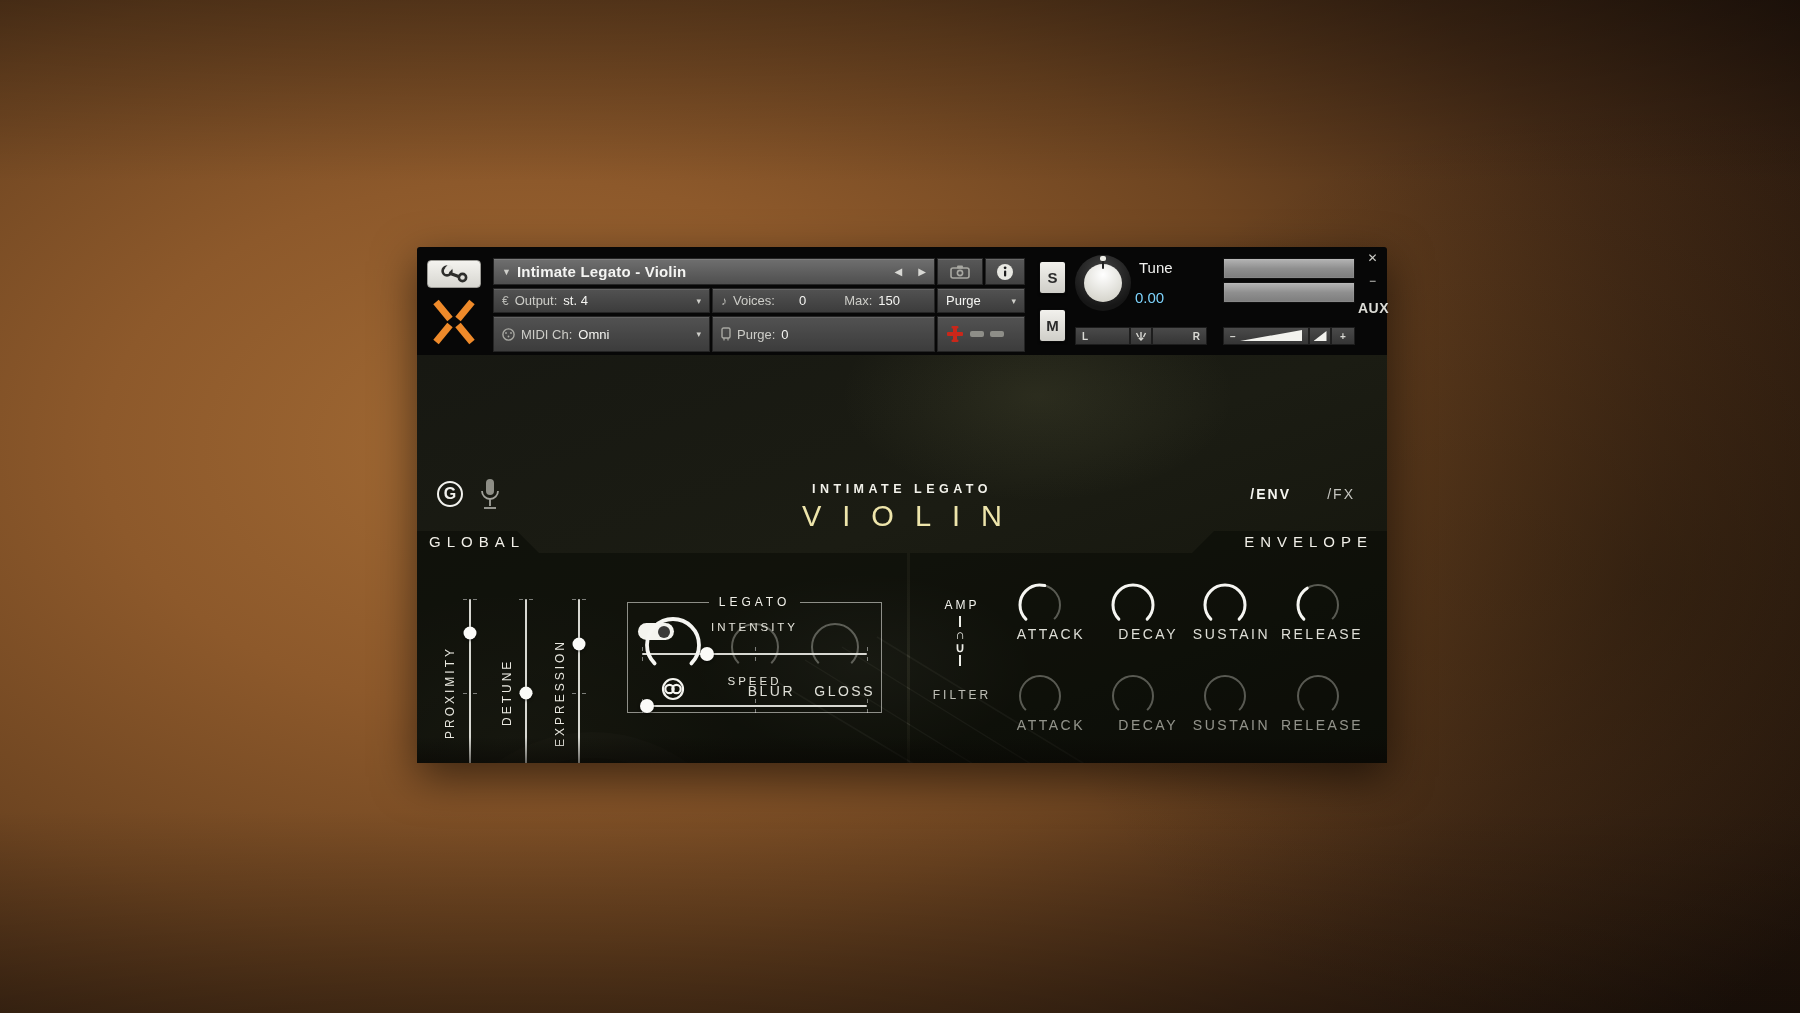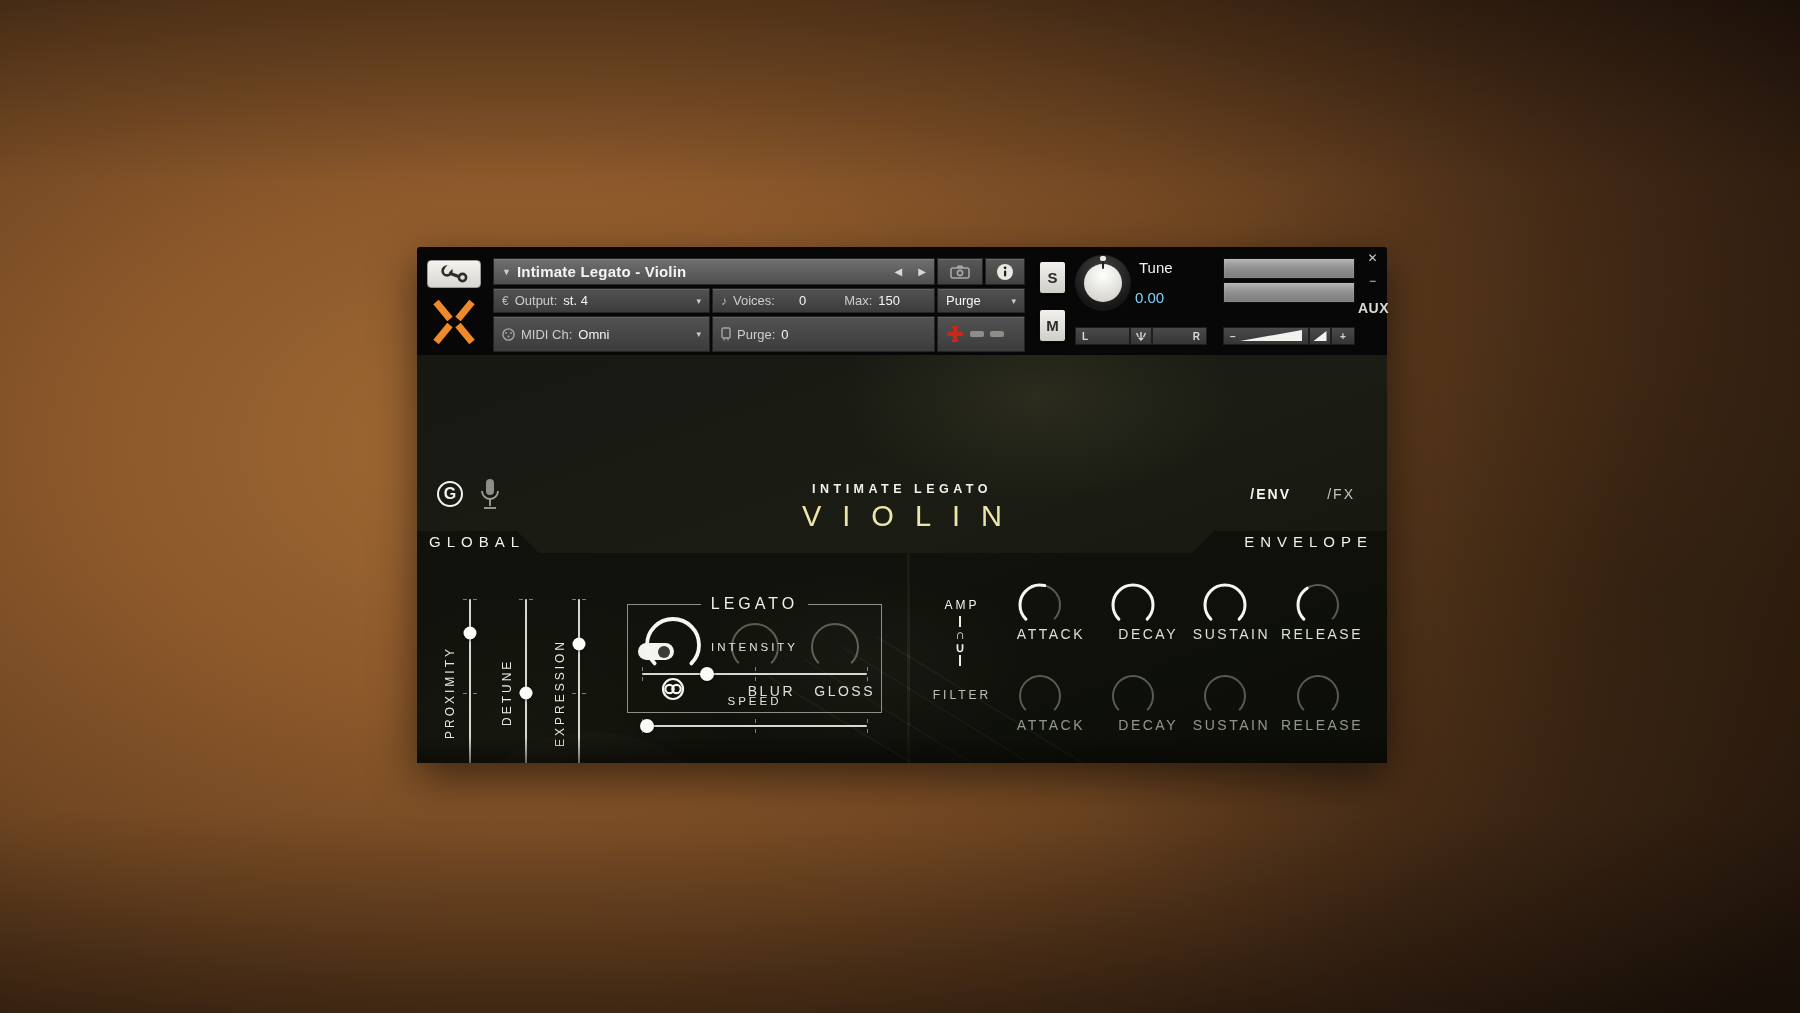--- a/index.html
+++ b/index.html
@@ -87,21 +87,21 @@
   .vslider{position:absolute;width:2px;height:187px;background:rgba(250,250,245,0.85);border-radius:1px;}
   .vtick{position:absolute;left:-6px;width:14px;height:1px;
      background:linear-gradient(90deg,rgba(255,255,255,0.45) 0 4px,transparent 4px 10px,rgba(255,255,255,0.45) 10px 14px);}
   .vhandle{position:absolute;left:50%;top:calc(var(--p) * 1%);width:13px;height:13px;border-radius:50%;
      background:#fbfbf8;transform:translate(-50%,-50%);box-shadow:0 1px 3px rgba(0,0,0,0.6);}
   .vlabel{position:absolute;color:#e9e8e0;font-size:12px;letter-spacing:3px;writing-mode:vertical-rl;
      transform:rotate(180deg);height:187px;display:flex;align-items:center;justify-content:center;}
   
   .legato{position:absolute;left:210px;top:240px;width:253px;height:116px;margin:0;padding:0;
      border:1px solid rgba(244,244,238,0.55);}
-  .legato legend{margin:16px auto;padding:0 10px;color:#f0efe8;font-size:16px;letter-spacing:4px;}
+  .legato legend{margin:0 auto;padding:0 10px;color:#f0efe8;font-size:12px;letter-spacing:4px;}
   .toggle{position:absolute;left:10px;top:14px;width:36px;height:17px;border-radius:9px;background:#35382f;}
   .toggle.on{background:#f4f4ef;}
   .toggle .dot{position:absolute;top:2.5px;left:3px;width:12px;height:12px;border-radius:50%;background:#3a3a38;}
   .toggle.on .dot{left:auto;right:4px;}
   .sliderlbl{position:absolute;left:0;width:253px;text-align:center;color:#e6e5dc;font-size:11.5px;letter-spacing:3px;}
   .hslider{position:absolute;left:14px;width:225px;height:2px;background:rgba(250,250,245,0.85);border-radius:1px;}
   .htick{position:absolute;top:-6px;width:1px;height:14px;
      background:linear-gradient(180deg,rgba(255,255,255,0.45) 0 4px,transparent 4px 10px,rgba(255,255,255,0.45) 10px 14px);}
   .hhandle{position:absolute;top:50%;left:calc(var(--p) * 1%);width:14px;height:14px;border-radius:50%;
      background:#fbfbf8;transform:translate(-50%,-50%);box-shadow:0 1px 3px rgba(0,0,0,0.6);}

